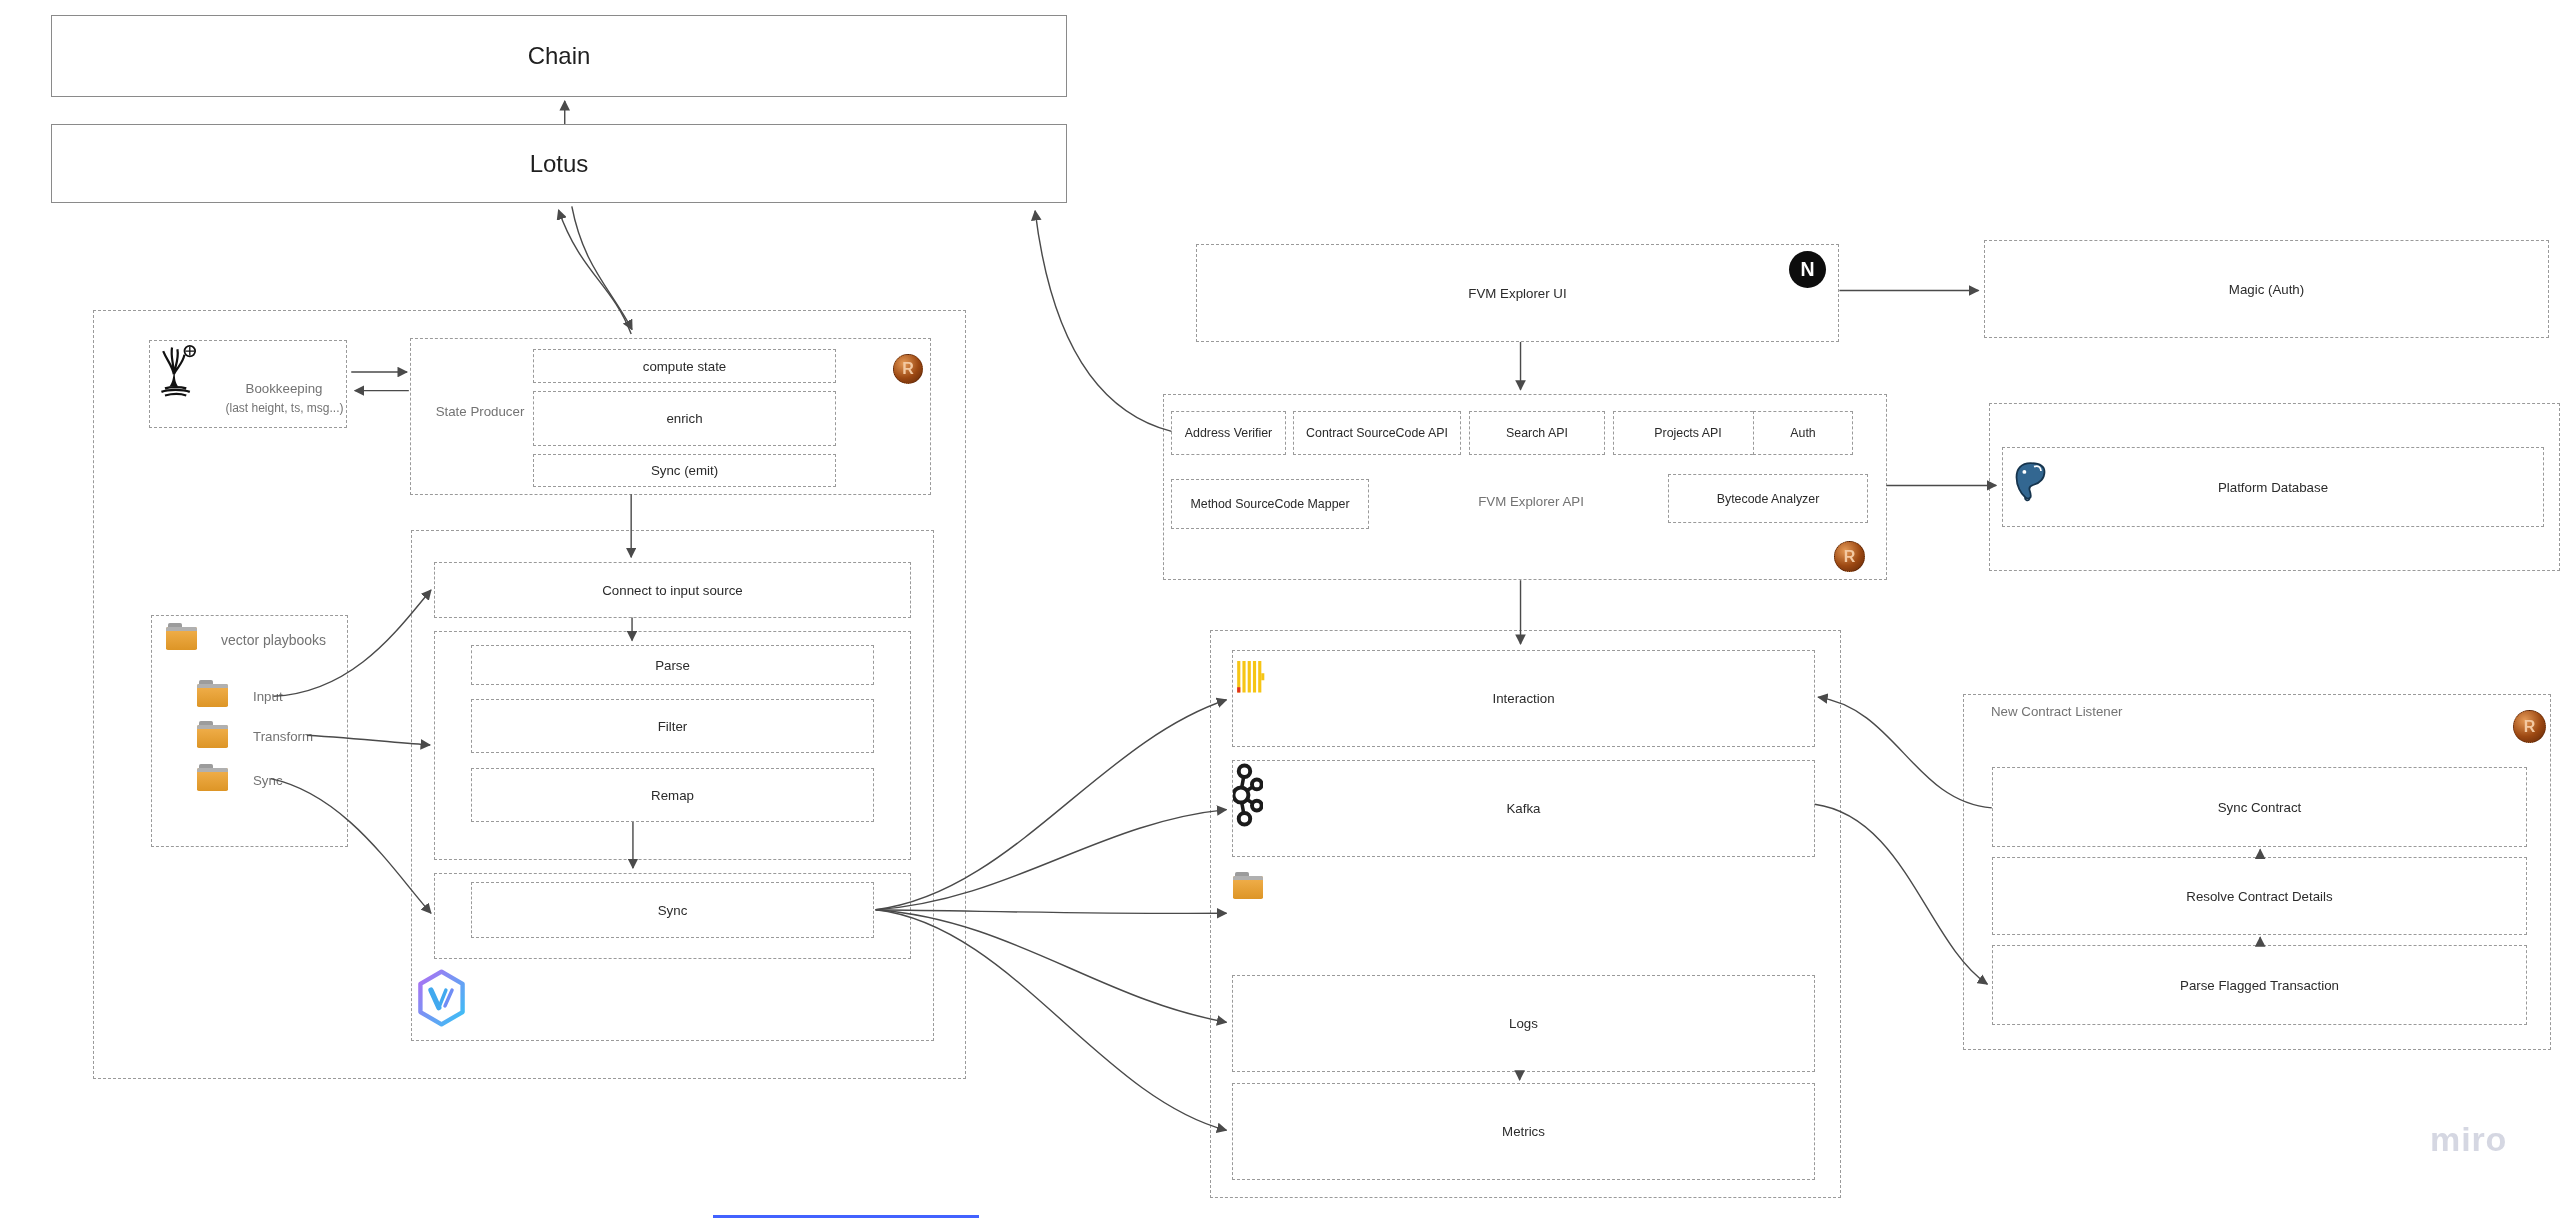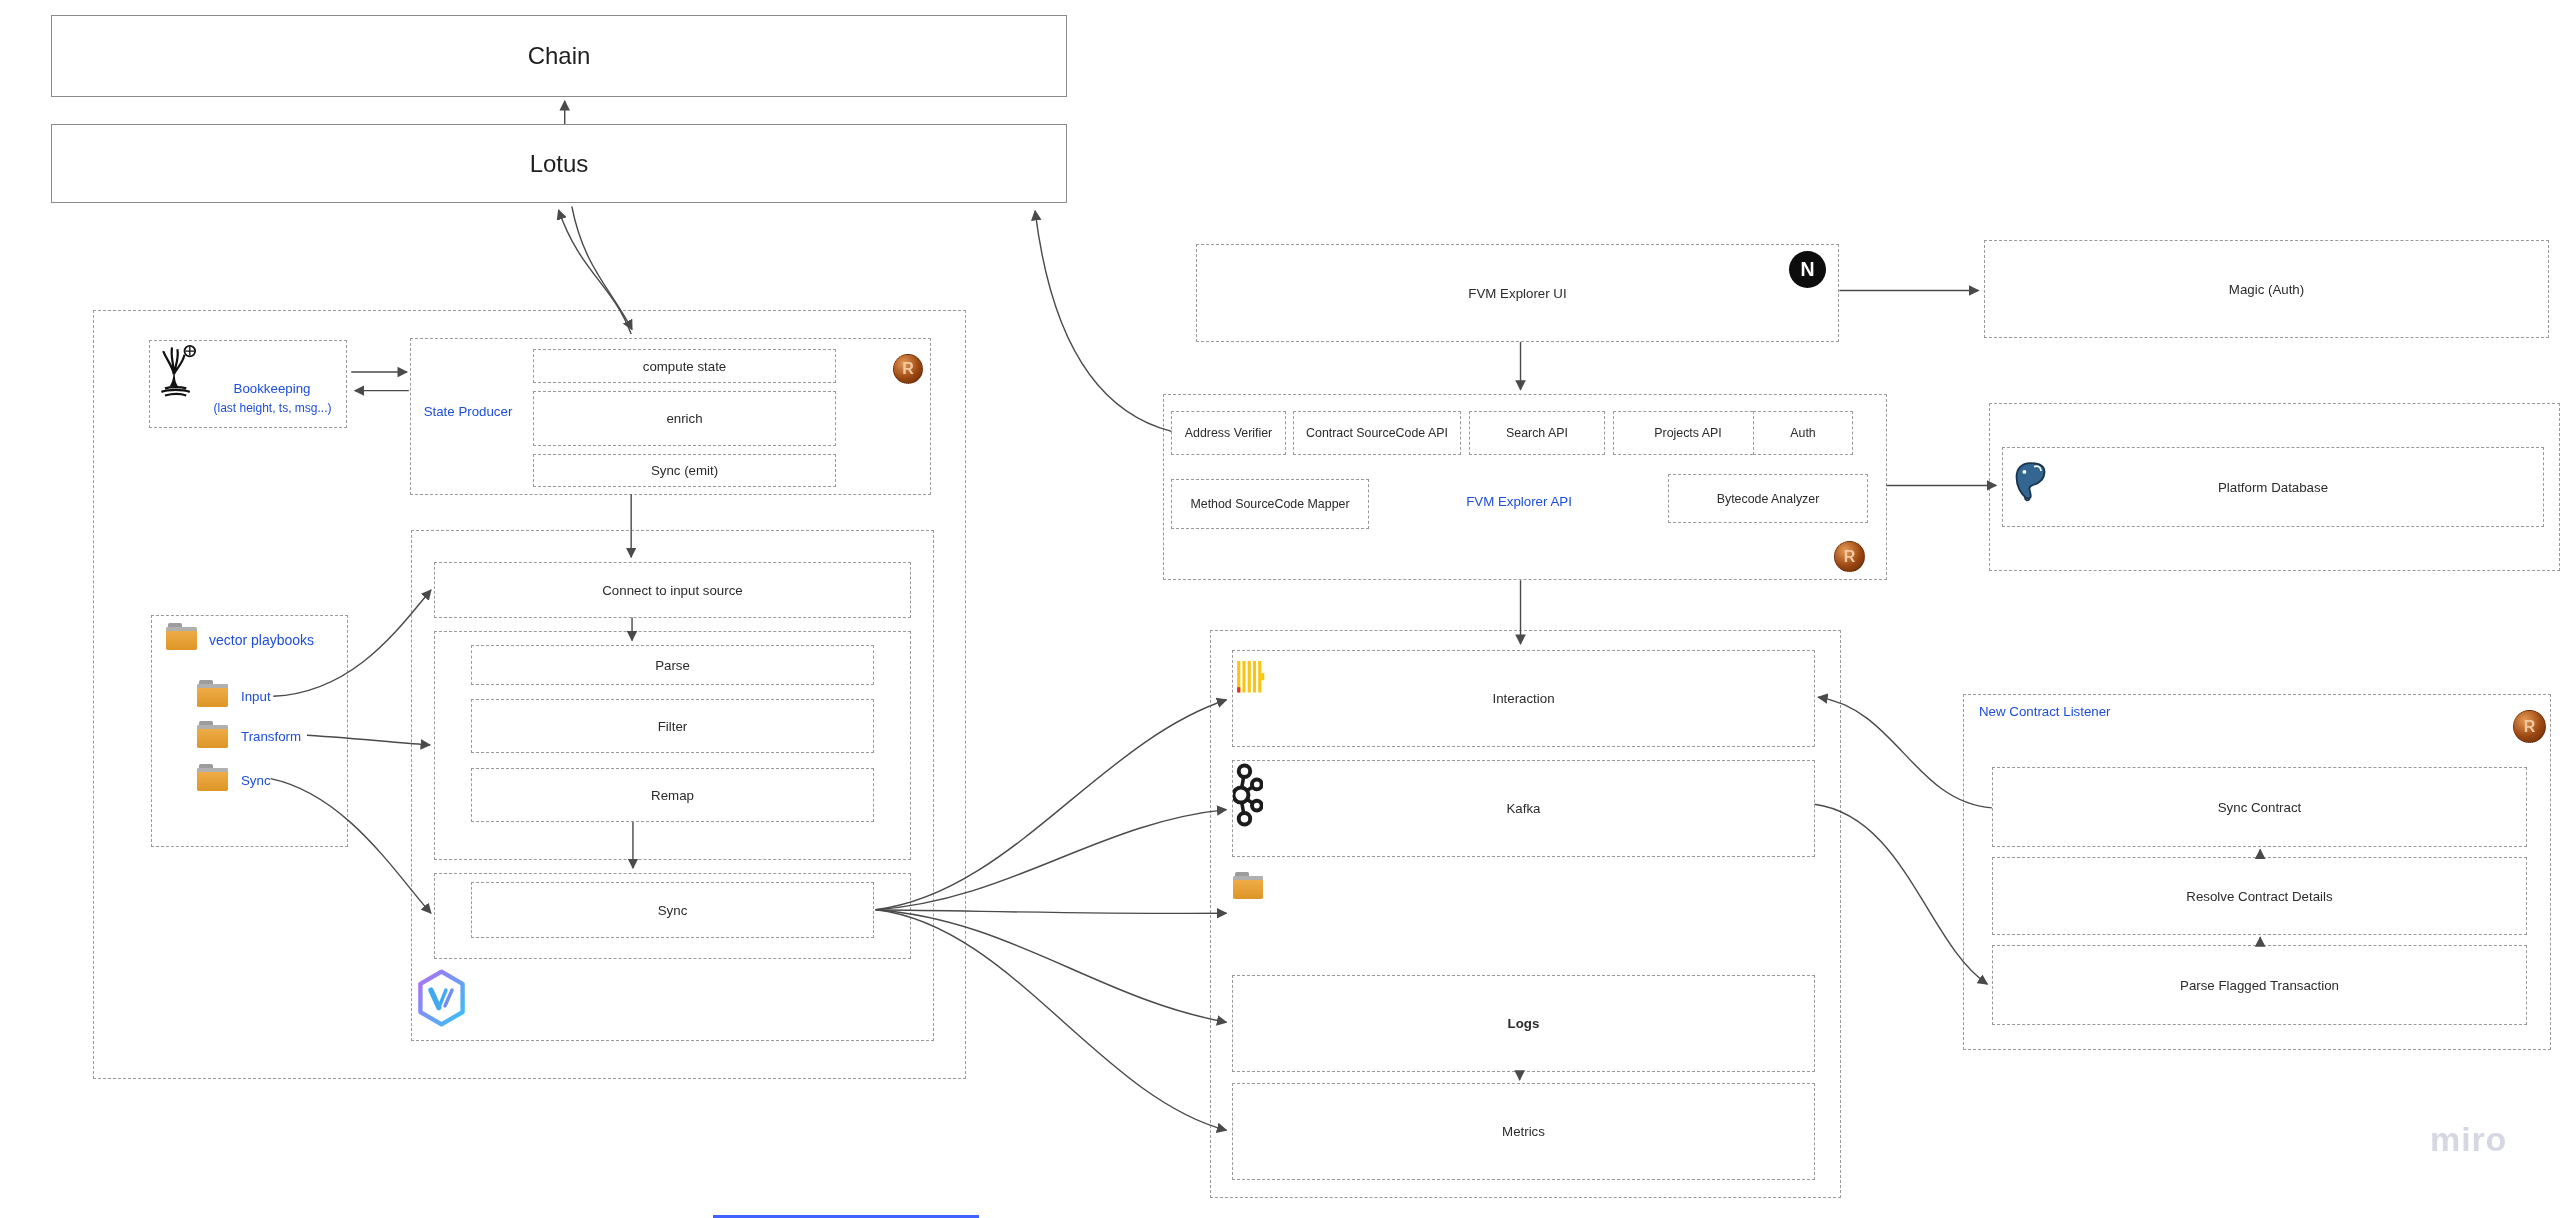--- a/index.html
+++ b/index.html
@@ -3,21 +3,21 @@
 <meta charset="utf-8">
 <style>
   html,body{margin:0;padding:0;background:#fff;}
   .canvas{position:relative;width:2576px;height:1218px;background:#ffffff;
           font-family:"Liberation Sans", sans-serif;color:#2b2b2b;overflow:hidden;}
   .box{position:absolute;box-sizing:border-box;display:flex;align-items:center;justify-content:center;
        font-size:13.3px;color:#2b2b2b;text-align:center;white-space:nowrap;}
   .dash{border:1.8px dashed #9a9a9a;background:#fff;}
   .cont{border:1.8px dashed #9a9a9a;background:transparent;}
   .solid{border:1.8px solid #8a8a8a;background:#fff;font-size:24px;color:#1f1f1f;}
-  .lbl{position:absolute;font-size:13.3px;color:#1d4ed8;white-space:nowrap;}
+  .lbl{position:absolute;font-size:13.3px;color:#737373;white-space:nowrap;margin-left:12px;}
   .wires{position:absolute;left:0;top:0;pointer-events:none;}
   .wire{stroke:#4a4a4a;stroke-width:1.6;fill:none;}
   
   .folder{position:absolute;width:31px;height:23px;border-radius:1.8px;
           background:linear-gradient(#f2b14e,#dd9526);}
   .folder:before{content:"";position:absolute;top:-4.4px;left:1.8px;width:14px;height:5.3px;
           background:#9c9c9c;border-radius:1.8px 1.8px 0 0;}
   .folder:after{content:"";position:absolute;top:0;left:0;right:0;height:3.5px;
           background:#b0b0b0;border-radius:1.8px 1.8px 0 0;}
   
@@ -115,21 +115,21 @@
   <svg style="position:absolute;left:2013px;top:461px;" width="35" height="41" viewBox="0 0 40 46">
     <path d="M20,2 C9,2 4,9 4,18 C4,28 9,37 14,41 C16,43 19,43 20,41 C21,39 20,36 19,33 C18,30 20,28 23,27 C31,25 36,19 36,12 C36,5 29,2 20,2 Z" fill="#336791" stroke="#16344d" stroke-width="2"></path>
     <path d="M14,41 C13,44 17,46 19,43" stroke="#16344d" stroke-width="2" fill="none"></path>
     <circle cx="13" cy="12" r="2.2" fill="#fff"></circle>
     <path d="M24,6 C29,4 32,7 32,11" stroke="#fff" stroke-width="2" fill="none"></path>
   </svg>
 
   <div class="box cont" style="left:1210px;top:630px;width:631px;height:568px;"></div>
   <div class="box dash" style="left:1232px;top:650px;width:583px;height:97px;">Interaction</div>
   <div class="box dash" style="left:1232px;top:760px;width:583px;height:97px;">Kafka</div>
-  <div class="box dash" style="left:1232px;top:975px;width:583px;height:97px;font-weight:bold;">Logs</div>
+  <div class="box dash" style="left:1232px;top:975px;width:583px;height:97px;">Logs</div>
   <div class="box dash" style="left:1232px;top:1083px;width:583px;height:97px;">Metrics</div>
   <svg style="position:absolute;left:1237px;top:661px;" width="27.5" height="35" viewBox="0 0 31 40">
     <rect x="0" y="0" width="3.6" height="36" fill="#f6c515"></rect>
     <rect x="6" y="0" width="3.6" height="36" fill="#f6c515"></rect>
     <rect x="12" y="0" width="3.6" height="36" fill="#f6c515"></rect>
     <rect x="18" y="0" width="3.6" height="36" fill="#f6c515"></rect>
     <rect x="24" y="0" width="3.6" height="36" fill="#f6c515"></rect>
     <rect x="27.5" y="14" width="3.5" height="8" fill="#f6c515"></rect>
     <rect x="0" y="30" width="3.6" height="6" fill="#e0301e"></rect>
   </svg>

